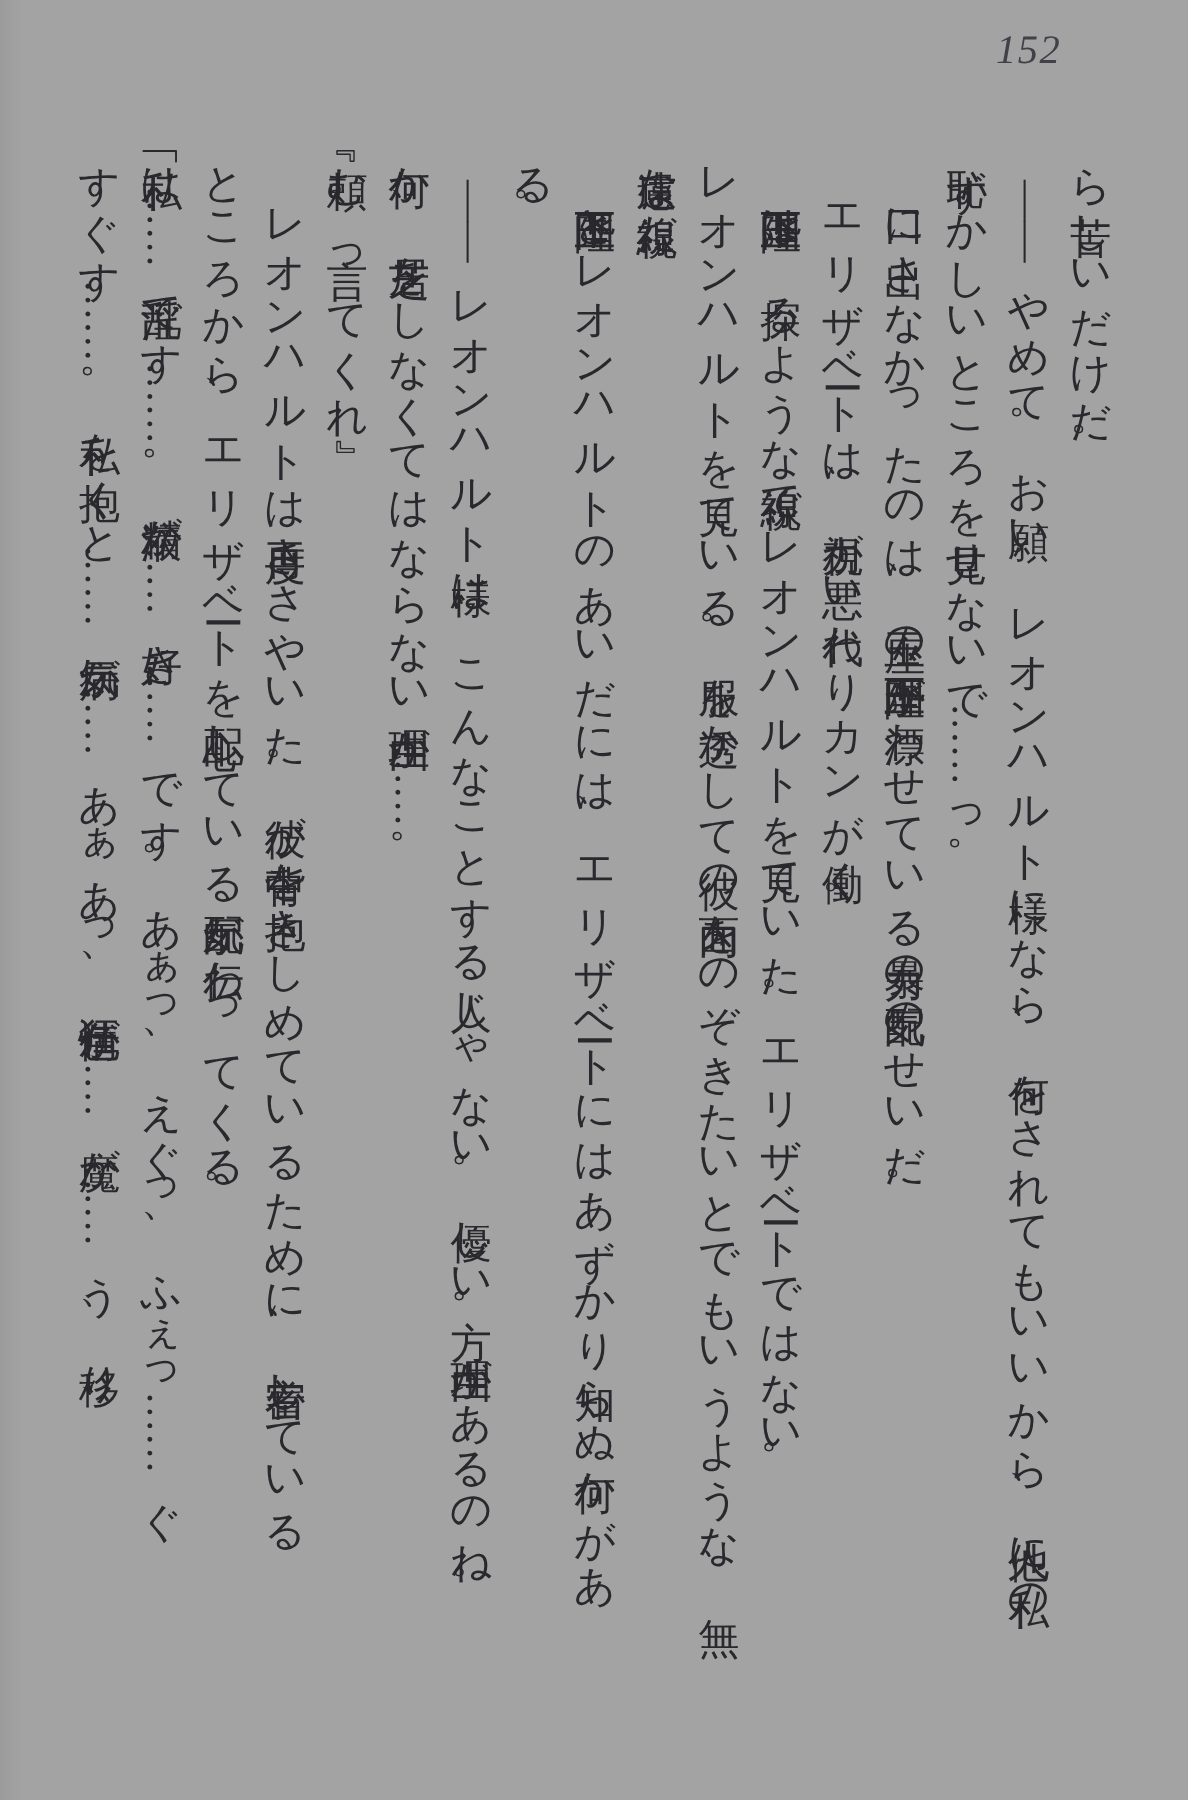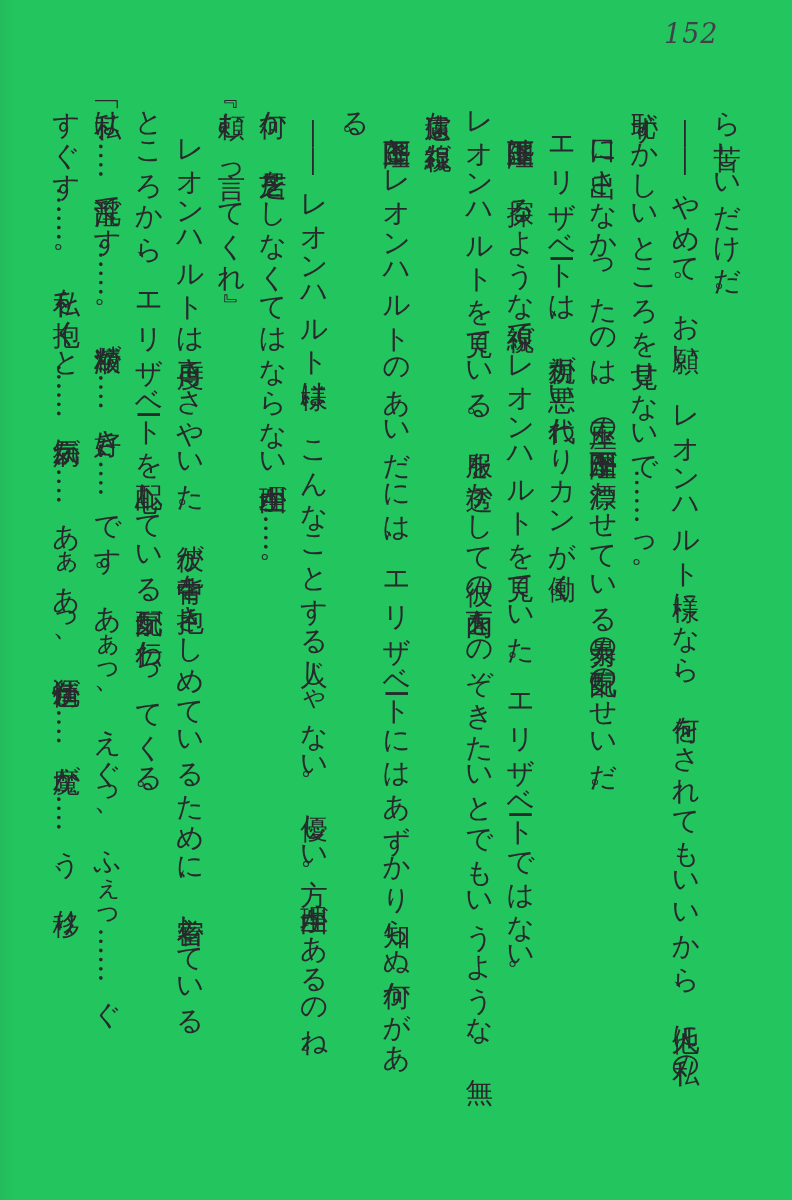--- a/index.html
+++ b/index.html
@@ -10,21 +10,22 @@
     width: 792px;
     height: 1200px;
     background: #fcfbf8;
     overflow: hidden;
     font-family: "DejaVu Serif", "Liberation Serif", serif;
   }
   .page {
     position: relative;
     width: 792px;
     height: 1200px;
-    background: #22c55e;
+    background: #a3a3a3;
+    font-family: Liberation Serif, serif;
   }
   
   .page::before {
     content: "";
     position: absolute;
     left: 0; top: 0; bottom: 0;
     width: 16px;
     background: linear-gradient(to right, rgba(60,55,50,0.07), rgba(60,55,50,0));
     pointer-events: none;
   }

